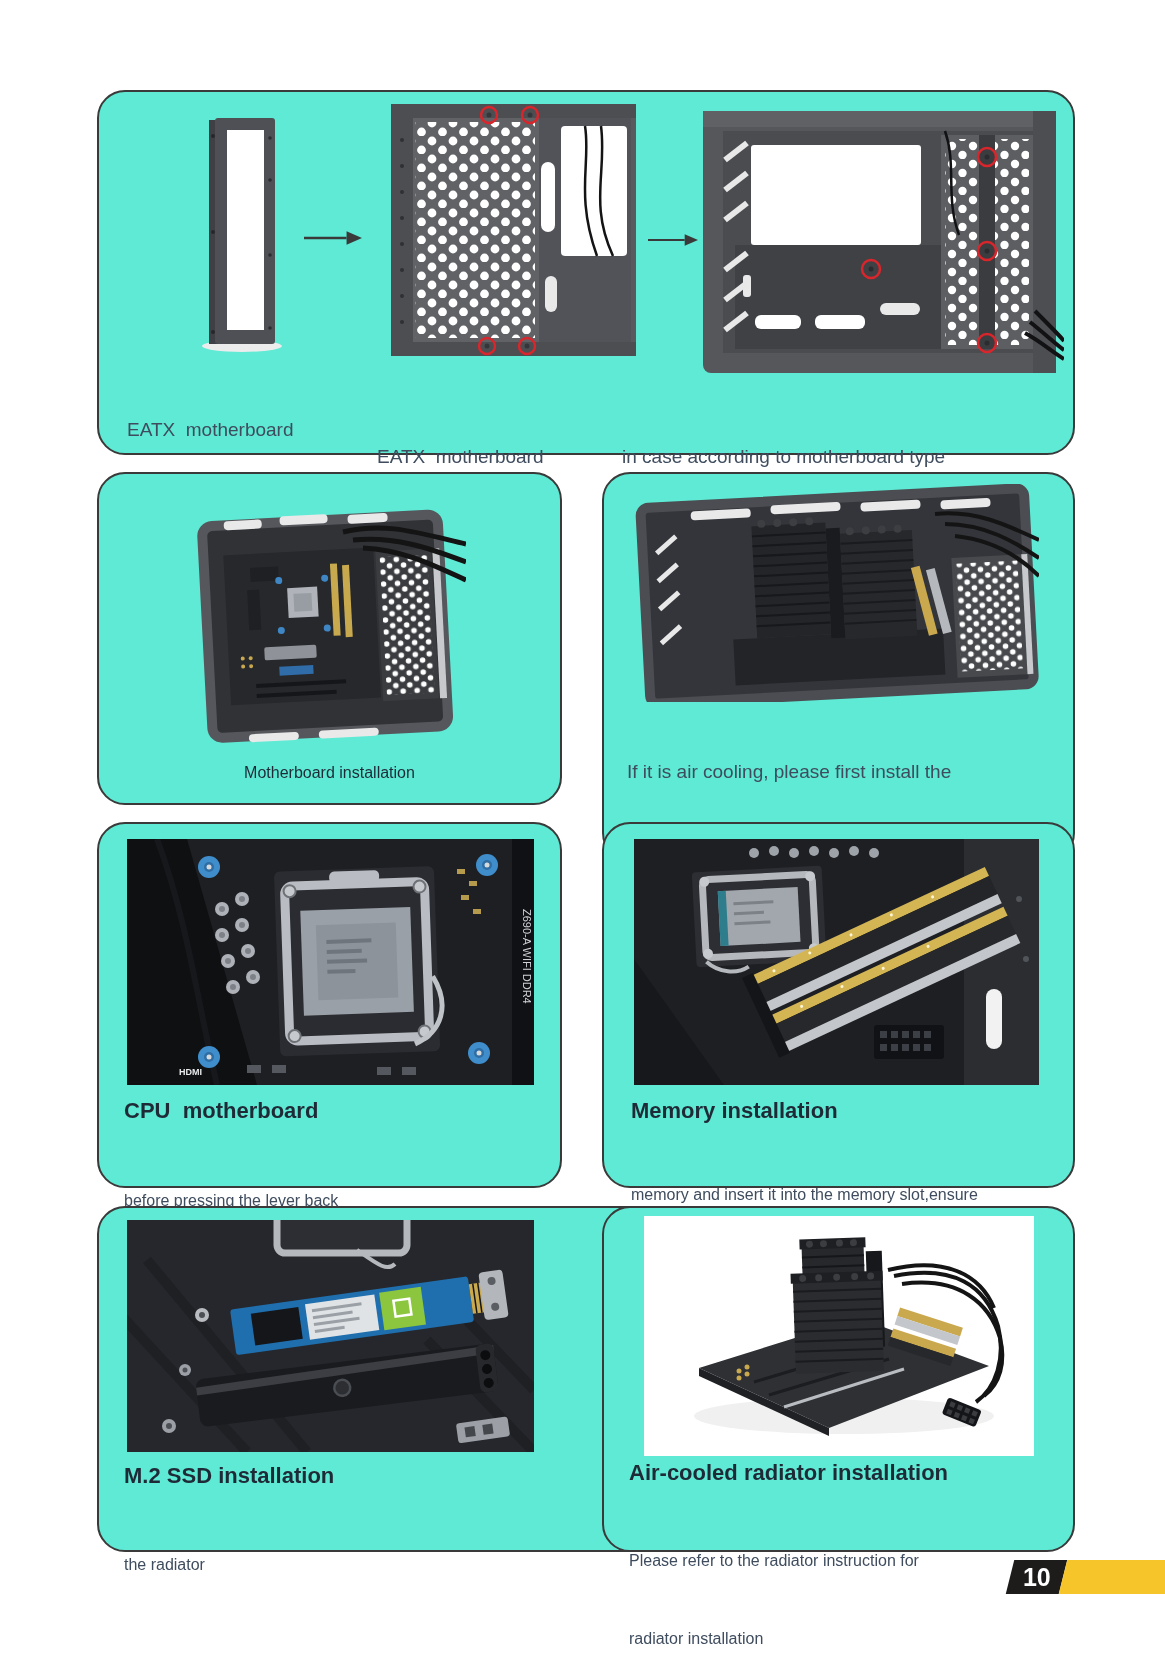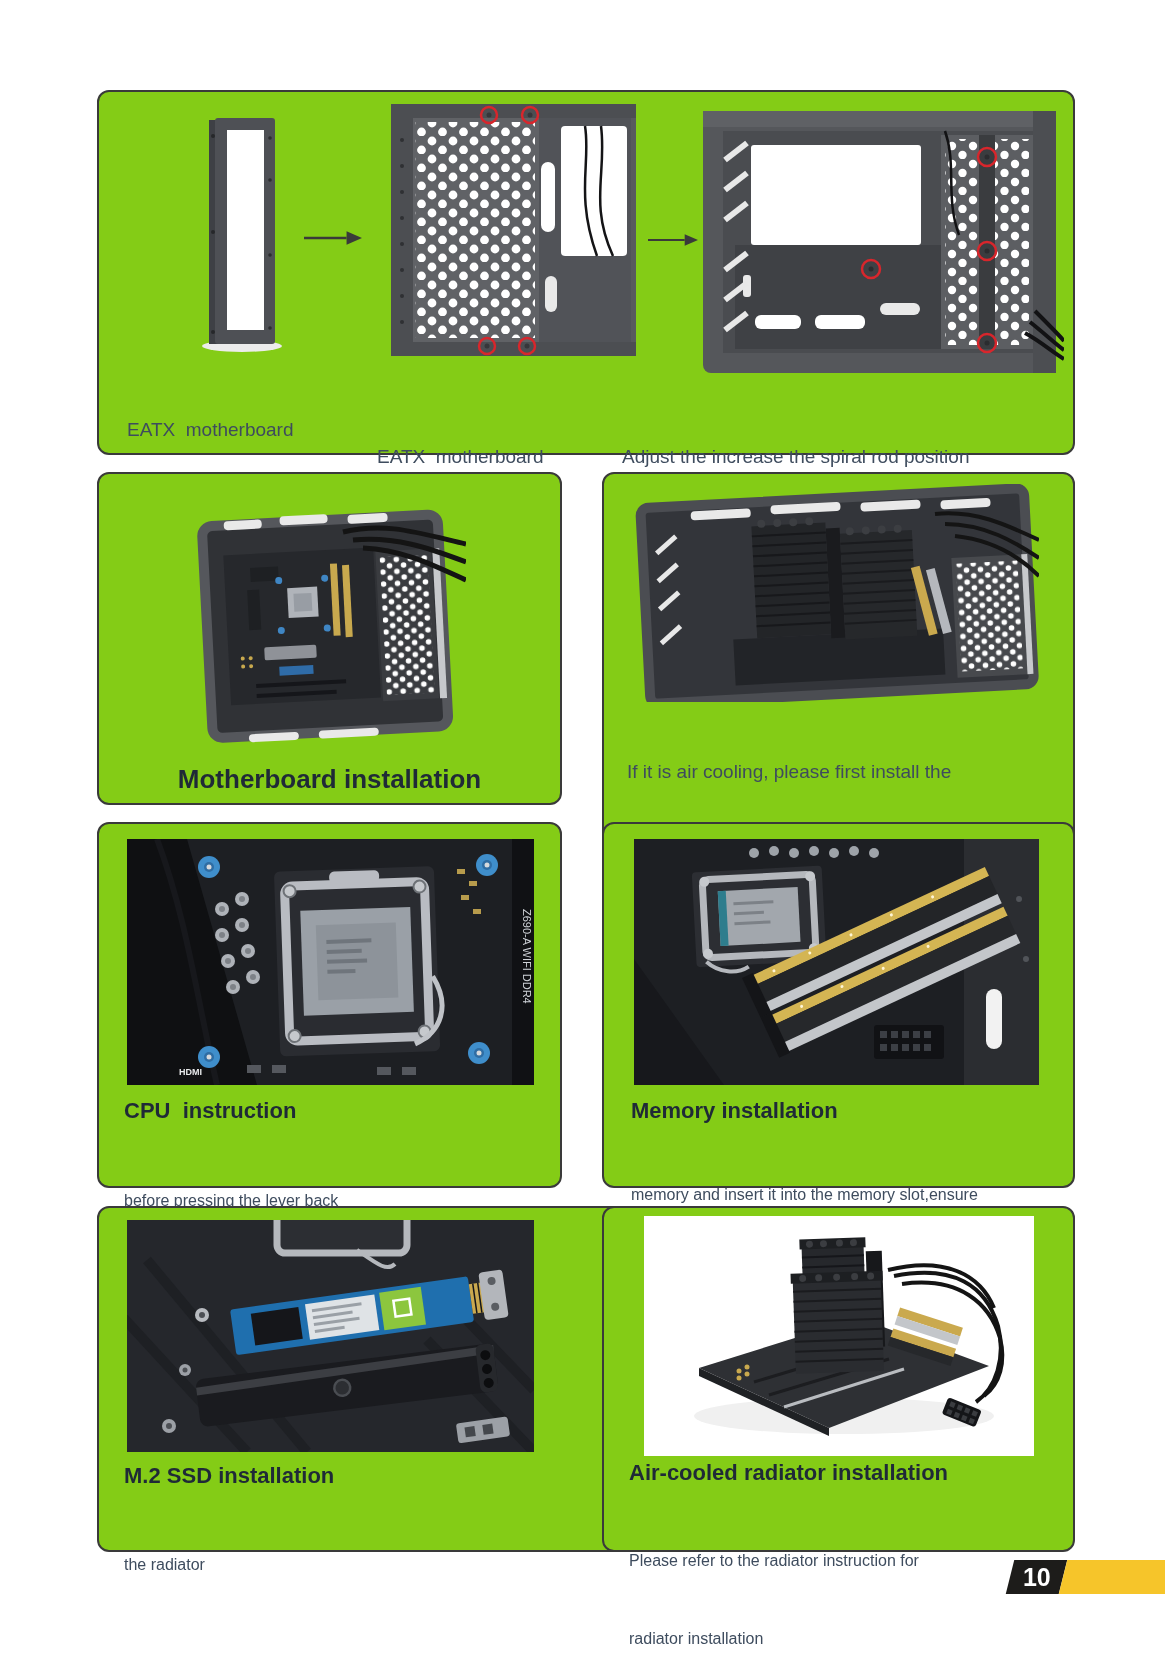--- a/index.html
+++ b/index.html
@@ -1,29 +1,29 @@
 <!DOCTYPE html>
 <html><head>
 <meta charset="utf-8">
 <style>
   html,body{margin:0;padding:0;background:#ffffff;}
   .page{position:relative;width:1165px;height:1653px;background:#fff;overflow:hidden;
         font-family:"Liberation Sans", sans-serif;}
-  .box{position:absolute;border:2px solid #3a3a3a;border-radius:12px;background:#84cc16;box-sizing:border-box;}
+  .box{position:absolute;border:2px solid #3a3a3a;border-radius:28px;background:#5eead4;box-sizing:border-box;}
   #box-top {left:97px; top:90px;  width:978px;height:365px;}
   #box-mb  {left:97px; top:472px; width:465px;height:333px;}
   #box-note{left:602px;top:472px; width:473px;height:389px;}
   #box-cpu {left:97px; top:822px; width:465px;height:366px;}
   #box-mem {left:602px;top:822px; width:473px;height:366px;}
   #box-m2  {left:97px; top:1206px;width:560px;height:346px;}
   #box-air {left:602px;top:1206px;width:473px;height:346px;}
   .t{position:absolute;color:#3e4c5e;font-size:19px;line-height:27px;white-space:pre-wrap;}
   .body{position:absolute;color:#3e4c5e;font-size:16px;line-height:26px;white-space:pre-wrap;}
   .h2{position:absolute;color:#1f2a37;font-size:22px;font-weight:bold;white-space:pre-wrap;}
-  .h2c{position:absolute;left:0;width:100%;text-align:center;color:#1f2a37;font-size:26px;font-weight:bold;white-space:pre-wrap;}
+  .h2c{position:absolute;left:0;width:100%;text-align:center;color:#1f2a37;font-size:16px;font-weight:normal;white-space:pre-wrap;}
   .fig{position:absolute;}
   .fig svg{display:block;width:100%;height:100%;}
   #footer-black{position:absolute;left:1010px;top:1560px;width:53px;height:34px;
       background:#1d1c1a;transform:skewX(-14deg);display:flex;align-items:center;justify-content:center;}
   #footer-black span{transform:skewX(14deg);color:#ffffff;font-size:25px;font-weight:bold;}
   #footer-yellow{position:absolute;left:1063px;top:1560px;width:118px;height:34px;
       background:#f6c52a;transform:skewX(-14deg);}
 </style>
 </head>
 <body>
@@ -154,21 +154,20 @@
     <div class="t" style="left:28px;top:270px;">
       <div>EATX  motherboard</div>
       <div>Please purchase EBB</div>
       <div>expanding panel</div>
     </div>
     <div class="t" style="left:278px;top:297px;">
       <div>EATX  motherboard</div>
       <div>hole position</div>
     </div>
     <div class="t" style="left:523px;top:297px;">
-      <div>Adjust the increase the spiral rod position</div>
       <div>in case according to motherboard type</div>
     </div>
   </div>
 
   <div class="box" id="box-mb">
     <div class="fig" style="left:94px;top:20px;width:273px;height:258px;">
       <svg viewBox="0 0 273 258" preserveAspectRatio="xMidYMid meet">
         <defs>
           <pattern id="hexC" width="14" height="12" patternUnits="userSpaceOnUse">
             <circle cx="3.5" cy="3" r="2.8" fill="#ffffff"></circle>
@@ -353,21 +352,21 @@
           <rect x="334" y="56" width="8" height="5" fill="#b79b4c"></rect>
           <rect x="346" y="70" width="8" height="5" fill="#b79b4c"></rect>
         <text transform="rotate(90 396 70)" x="396" y="70" fill="#cfd3d8" font-size="11" font-family="Liberation Sans, sans-serif">Z690-A WIFI DDR4</text>
         <text x="52" y="236" fill="#e8eaec" font-size="9" font-weight="bold" font-family="Liberation Sans, sans-serif">HDMI</text>
         <rect x="120" y="226" width="14" height="8" fill="#55585e"></rect>
           <rect x="145" y="226" width="14" height="8" fill="#55585e"></rect>
           <rect x="250" y="228" width="14" height="8" fill="#55585e"></rect>
           <rect x="275" y="228" width="14" height="8" fill="#55585e"></rect>
       </svg>
     </div>
-    <div class="h2" style="left:25px;top:274px;">CPU  instruction</div>
+    <div class="h2" style="left:25px;top:274px;">CPU  motherboard</div>
     <div class="body" style="left:25px;top:312px;">
       <div>before pressing the lever back</div>
     </div>
   </div>
 
   <div class="box" id="box-mem">
     <div class="fig" style="left:30px;top:15px;width:405px;height:246px;">
       <svg viewBox="0 0 405 246" preserveAspectRatio="xMidYMid meet">
         <rect width="405" height="246" fill="#1d1f23"></rect>
         <polygon points="0,120 90,246 0,246" fill="#17181c"></polygon>

